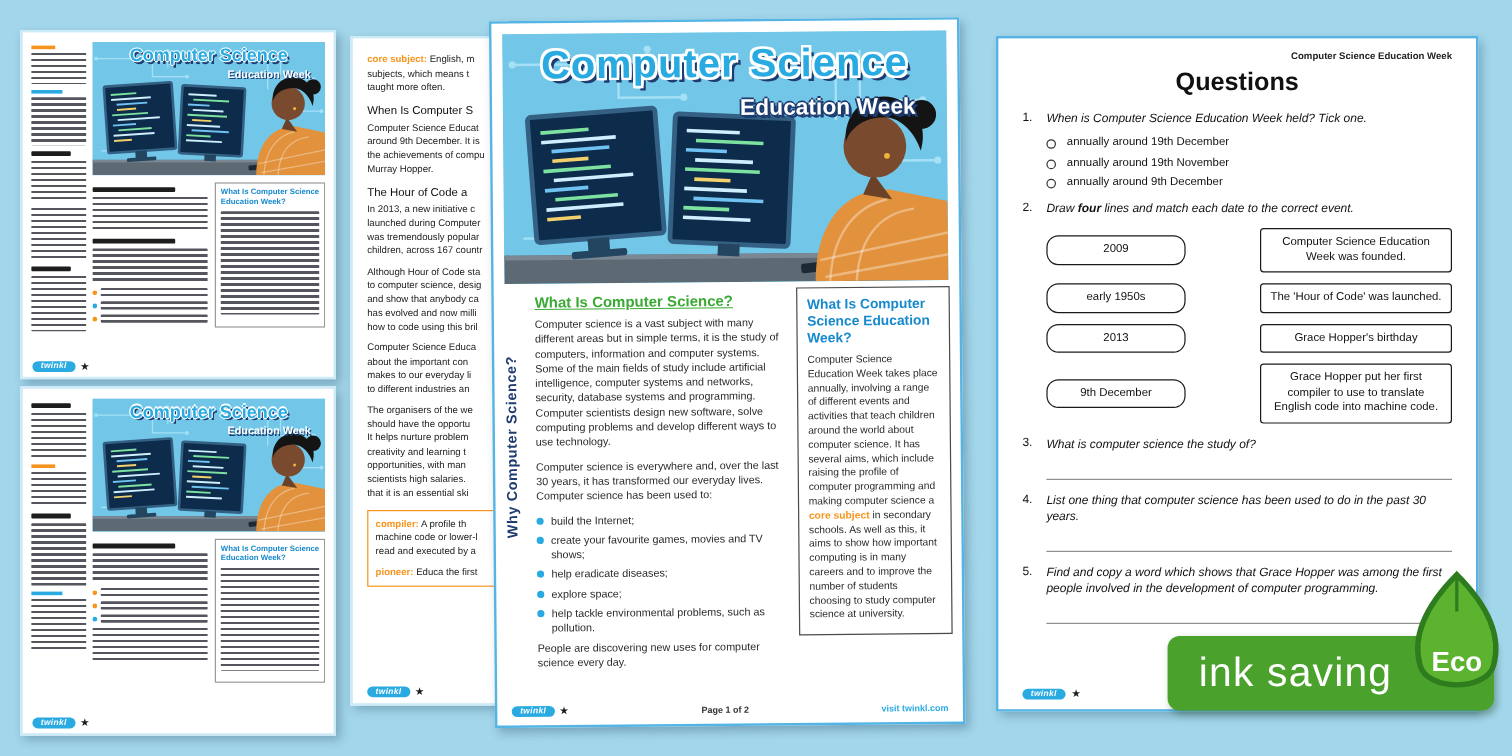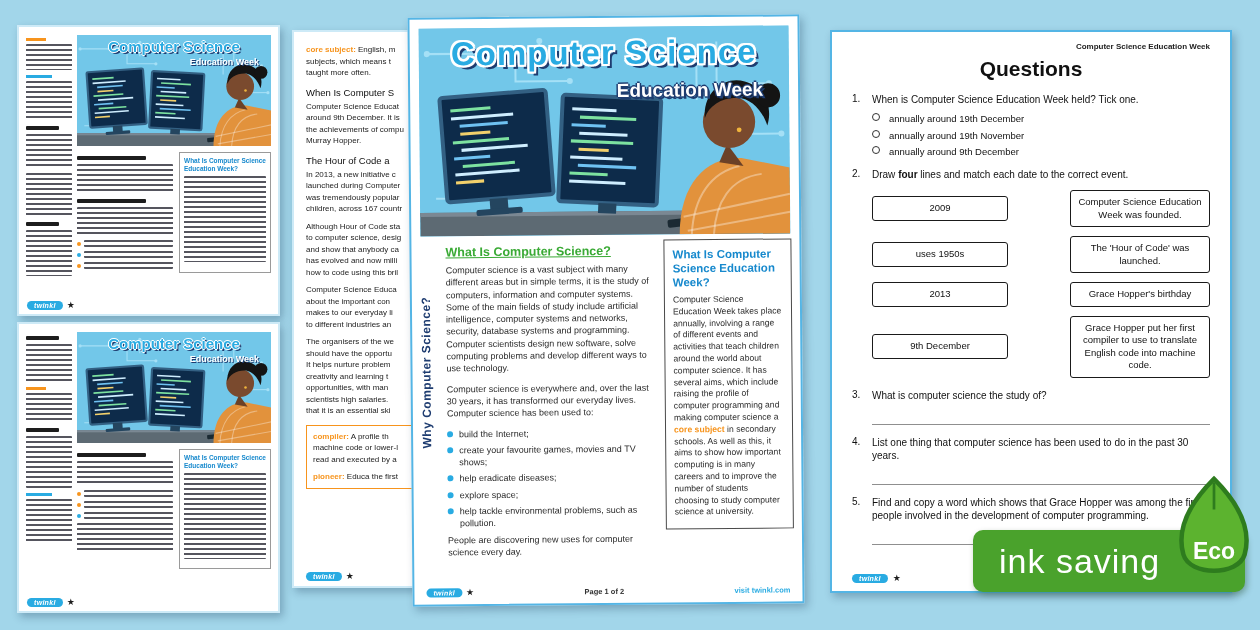--- a/index.html
+++ b/index.html
@@ -69,28 +69,28 @@
   .page-num { font-size:7.5px; font-weight:bold; color:#333; }
   .site-link { font-size:7.5px; color:#29abe2; font-weight:bold; }
 
   
   #questions { left:830px; top:30px; width:402px; height:563px; border:2px solid #54b5e5; padding:10px 20px; z-index:3; }
   .q-header { text-align:right; font-size:8px; font-weight:bold; color:#222; }
   .q-title { text-align:center; font-size:21px; font-weight:bold; color:#111; margin:6px 0 12px; }
   .q-block { margin-bottom:11px; }
   .q-line { display:flex; gap:7px; font-size:10px; color:#111; }
   .q-num { width:13px; flex:none; }
-  .q-text { flex:1; line-height:13px; }
+  .q-text { flex:1; line-height:13px;font-style:italic; }
   .options { margin:7px 0 0 20px; }
-  .option { display:flex; align-items:flex-start; gap:9px; font-size:9.5px; color:#111; margin-bottom:5.5px; }
+  .option { display:flex; align-items:flex-end; gap:9px; font-size:9.5px; color:#111; margin-bottom:5.5px; }
   .radio { width:8px; height:8px; border:1.3px solid #333; border-radius:50%; flex:none; background:#fff; }
   .match { display:flex; flex-direction:column; gap:9px; margin:9px 0 2px 20px; }
   .match-row { display:flex; align-items:center; }
   .mbox { border:1.5px solid #1a1a1a; border-radius:3px; background:#fff; font-size:9.5px; line-height:12.5px; color:#111; text-align:center; padding:5px 6px; }
-  .mbox.lft { width:136px; flex:none; }
+  .mbox.lft { width:116px; flex:none;border-radius:10px; }
   .mbox.rgt { width:170px; margin-left:62px; }
   .answer-line { border-bottom:1.2px solid #8f8f8f; height:14px; margin:9px 0 2px 20px; width:338px; }
   .q-footer { position:absolute; left:20px; bottom:8px; display:flex; gap:5px; align-items:center; }
 
   
   .eco { position:absolute; left:953px; top:468px; width:307px; height:135px; z-index:10; }
   .eco-pill { position:absolute; left:0; top:62px; width:272px; height:62px; background:#4aa22c; border-radius:10px;
     box-shadow:2px 3px 6px rgba(20,60,20,.35); display:flex; align-items:center; padding-left:26px;margin-left:20px; }
   .eco-pill span { color:#fff; font-size:34px; letter-spacing:1px; }
   .eco-leaf { position:absolute; left:216px; top:0; width:90px; height:128px; }
@@ -405,21 +405,21 @@
       <div class="q-line">
         <span class="q-num">2.</span>
         <div class="q-text"><span>Draw </span><b>four</b><span> lines and match each date to the correct event.</span></div>
       </div>
       <div class="match">
         <div class="match-row">
           <div class="mbox lft">2009</div>
           <div class="mbox rgt">Computer Science Education Week was founded.</div>
         </div>
         <div class="match-row">
-          <div class="mbox lft">uses 1950s</div>
+          <div class="mbox lft">early 1950s</div>
           <div class="mbox rgt">The 'Hour of Code' was launched.</div>
         </div>
         <div class="match-row">
           <div class="mbox lft">2013</div>
           <div class="mbox rgt">Grace Hopper's birthday</div>
         </div>
         <div class="match-row">
           <div class="mbox lft">9th December</div>
           <div class="mbox rgt">Grace Hopper put her first compiler to use to translate English code into machine code.</div>
         </div>

